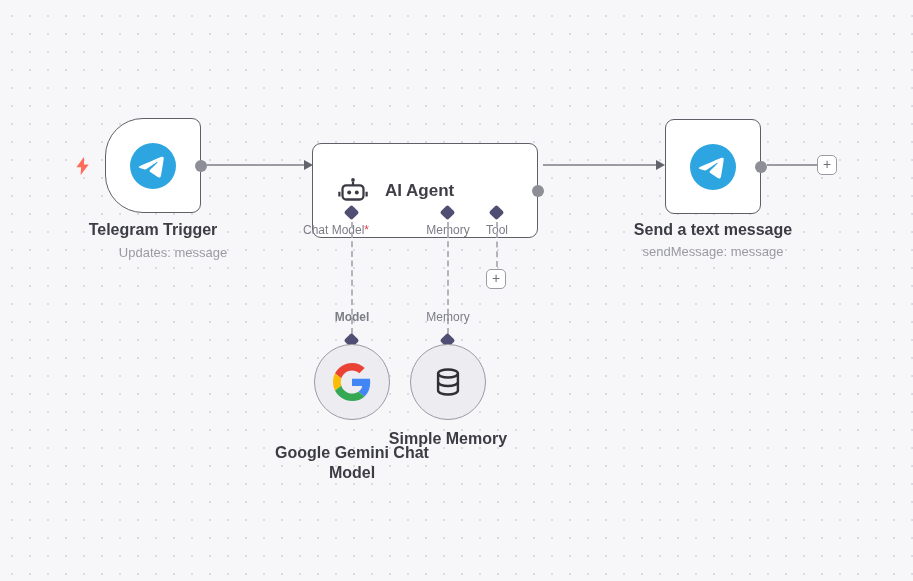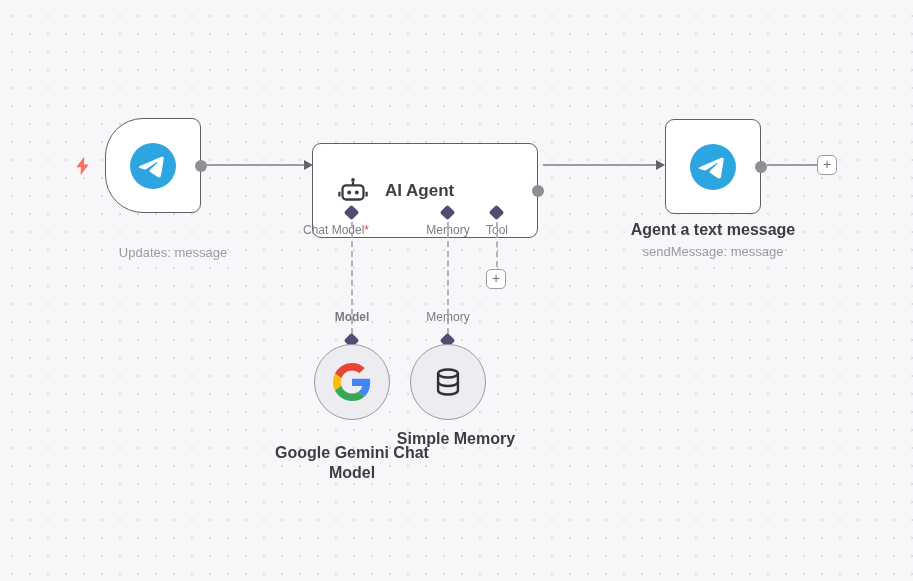--- a/index.html
+++ b/index.html
@@ -88,20 +88,21 @@
   <svg class="bolt" style="left:72px; top:155px;" width="22" height="22" viewBox="0 0 24 24">
     <path d="M13.2 2 4.8 13.4h5.1L9.4 22l8.8-11.6h-5.2z" fill="#ff6d5a"></path>
   </svg>
 
   <div class="node node--trigger node--square" style="left:105px; top:118px;">
     <svg width="46" height="46" viewBox="0 0 24 24">
       <path d="M11.944 0A12 12 0 0 0 0 12a12 12 0 0 0 12 12 12 12 0 0 0 12-12A12 12 0 0 0 12 0a12 12 0 0 0-.056 0zm4.962 7.224c.1-.002.321.023.465.14a.506.506 0 0 1 .171.325c.016.093.036.306.02.472-.18 1.898-.962 6.502-1.36 8.627-.168.9-.499 1.201-.82 1.23-.696.065-1.225-.46-1.9-.902-1.056-.693-1.653-1.124-2.678-1.8-1.185-.78-.417-1.21.258-1.91.177-.184 3.247-2.977 3.307-3.23.007-.032.014-.15-.056-.212s-.174-.041-.249-.024c-.106.024-1.793 1.14-5.061 3.345-.48.33-.913.49-1.302.48-.428-.008-1.252-.241-1.865-.44-.752-.245-1.349-.374-1.297-.789.027-.216.325-.437.893-.663 3.498-1.524 5.83-2.529 6.998-3.014 3.332-1.386 4.025-1.627 4.476-1.635z" fill="#2CA5E0"></path>
     </svg>
     <span class="out-dot"></span>
   </div>
+  <div class="node-title" style="left:153px; top:221px;">Telegram Trigger</div>
   <div class="node-sub" style="left:153px; top:245px;margin-left:20px;">Updates: message</div>
 
   <div class="hline" style="left:206px; top:164px; width:99px;"></div>
   <div class="arrowhead" style="left:304px; top:160px;"></div>
 
   <div class="node node--agent" style="left:312px; top:119px;margin-top:24px;">
     <svg width="34" height="34" viewBox="0 0 24 24" fill="none" stroke="#3a3a42" stroke-width="1.6">
       <rect x="4.6" y="8" width="14.8" height="10" rx="2.6"></rect>
       <circle cx="9.3" cy="13" r="1.4" fill="#3a3a42" stroke="none"></circle>
       <circle cx="14.7" cy="13" r="1.4" fill="#3a3a42" stroke="none"></circle>
@@ -143,30 +144,30 @@
 
   <div class="subnode" style="left:410px; top:344px;">
     <svg width="34" height="34" viewBox="0 0 24 24" fill="none" stroke="#2f2f36" stroke-width="1.7">
       <ellipse cx="12" cy="6" rx="7" ry="2.8"></ellipse>
       <path d="M5 6v6c0 1.55 3.13 2.8 7 2.8s7-1.25 7-2.8V6"></path>
       <path d="M5 12v6c0 1.55 3.13 2.8 7 2.8s7-1.25 7-2.8v-6"></path>
     </svg>
   </div>
 
   <div class="subnode-label subnode-label--wrap" style="left:352px; top:443px;">Google Gemini Chat Model</div>
-  <div class="subnode-label subnode-label--nowrap" style="left:448px; top:429px;margin-left:8px;">Simple Memory</div>
+  <div class="subnode-label subnode-label--nowrap" style="left:448px; top:429px;">Simple Memory</div>
 
   <div class="hline" style="left:543px; top:164px; width:114px;"></div>
   <div class="arrowhead" style="left:656px; top:160px;"></div>
 
   <div class="node node--square" style="left:665px; top:119px;">
     <svg width="46" height="46" viewBox="0 0 24 24">
       <path d="M11.944 0A12 12 0 0 0 0 12a12 12 0 0 0 12 12 12 12 0 0 0 12-12A12 12 0 0 0 12 0a12 12 0 0 0-.056 0zm4.962 7.224c.1-.002.321.023.465.14a.506.506 0 0 1 .171.325c.016.093.036.306.02.472-.18 1.898-.962 6.502-1.36 8.627-.168.9-.499 1.201-.82 1.23-.696.065-1.225-.46-1.9-.902-1.056-.693-1.653-1.124-2.678-1.8-1.185-.78-.417-1.21.258-1.91.177-.184 3.247-2.977 3.307-3.23.007-.032.014-.15-.056-.212s-.174-.041-.249-.024c-.106.024-1.793 1.14-5.061 3.345-.48.33-.913.49-1.302.48-.428-.008-1.252-.241-1.865-.44-.752-.245-1.349-.374-1.297-.789.027-.216.325-.437.893-.663 3.498-1.524 5.83-2.529 6.998-3.014 3.332-1.386 4.025-1.627 4.476-1.635z" fill="#2CA5E0"></path>
     </svg>
     <span class="out-dot"></span>
   </div>
-  <div class="node-title" style="left:713px; top:221px;">Agent a text message</div>
+  <div class="node-title" style="left:713px; top:221px;">Send a text message</div>
   <div class="node-sub" style="left:713px; top:244px;">sendMessage: message</div>
 
   <div class="hline" style="left:767px; top:164px; width:50px;"></div>
   <div class="plus-btn" style="left:817px; top:155px;">+</div>
 
 </div>
 
 </body></html>

